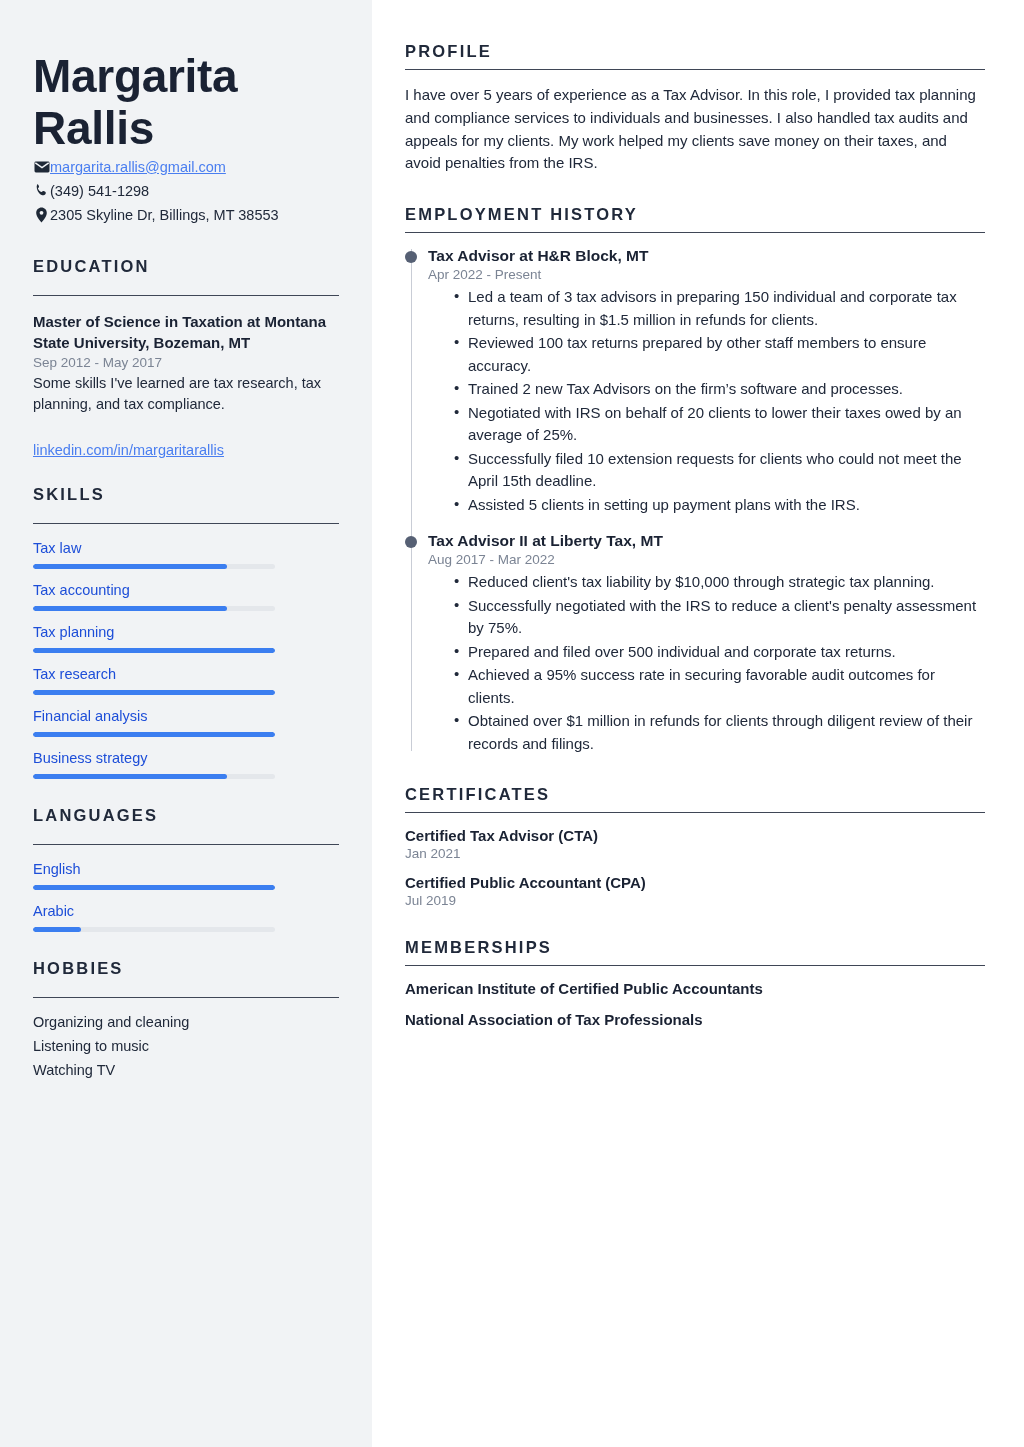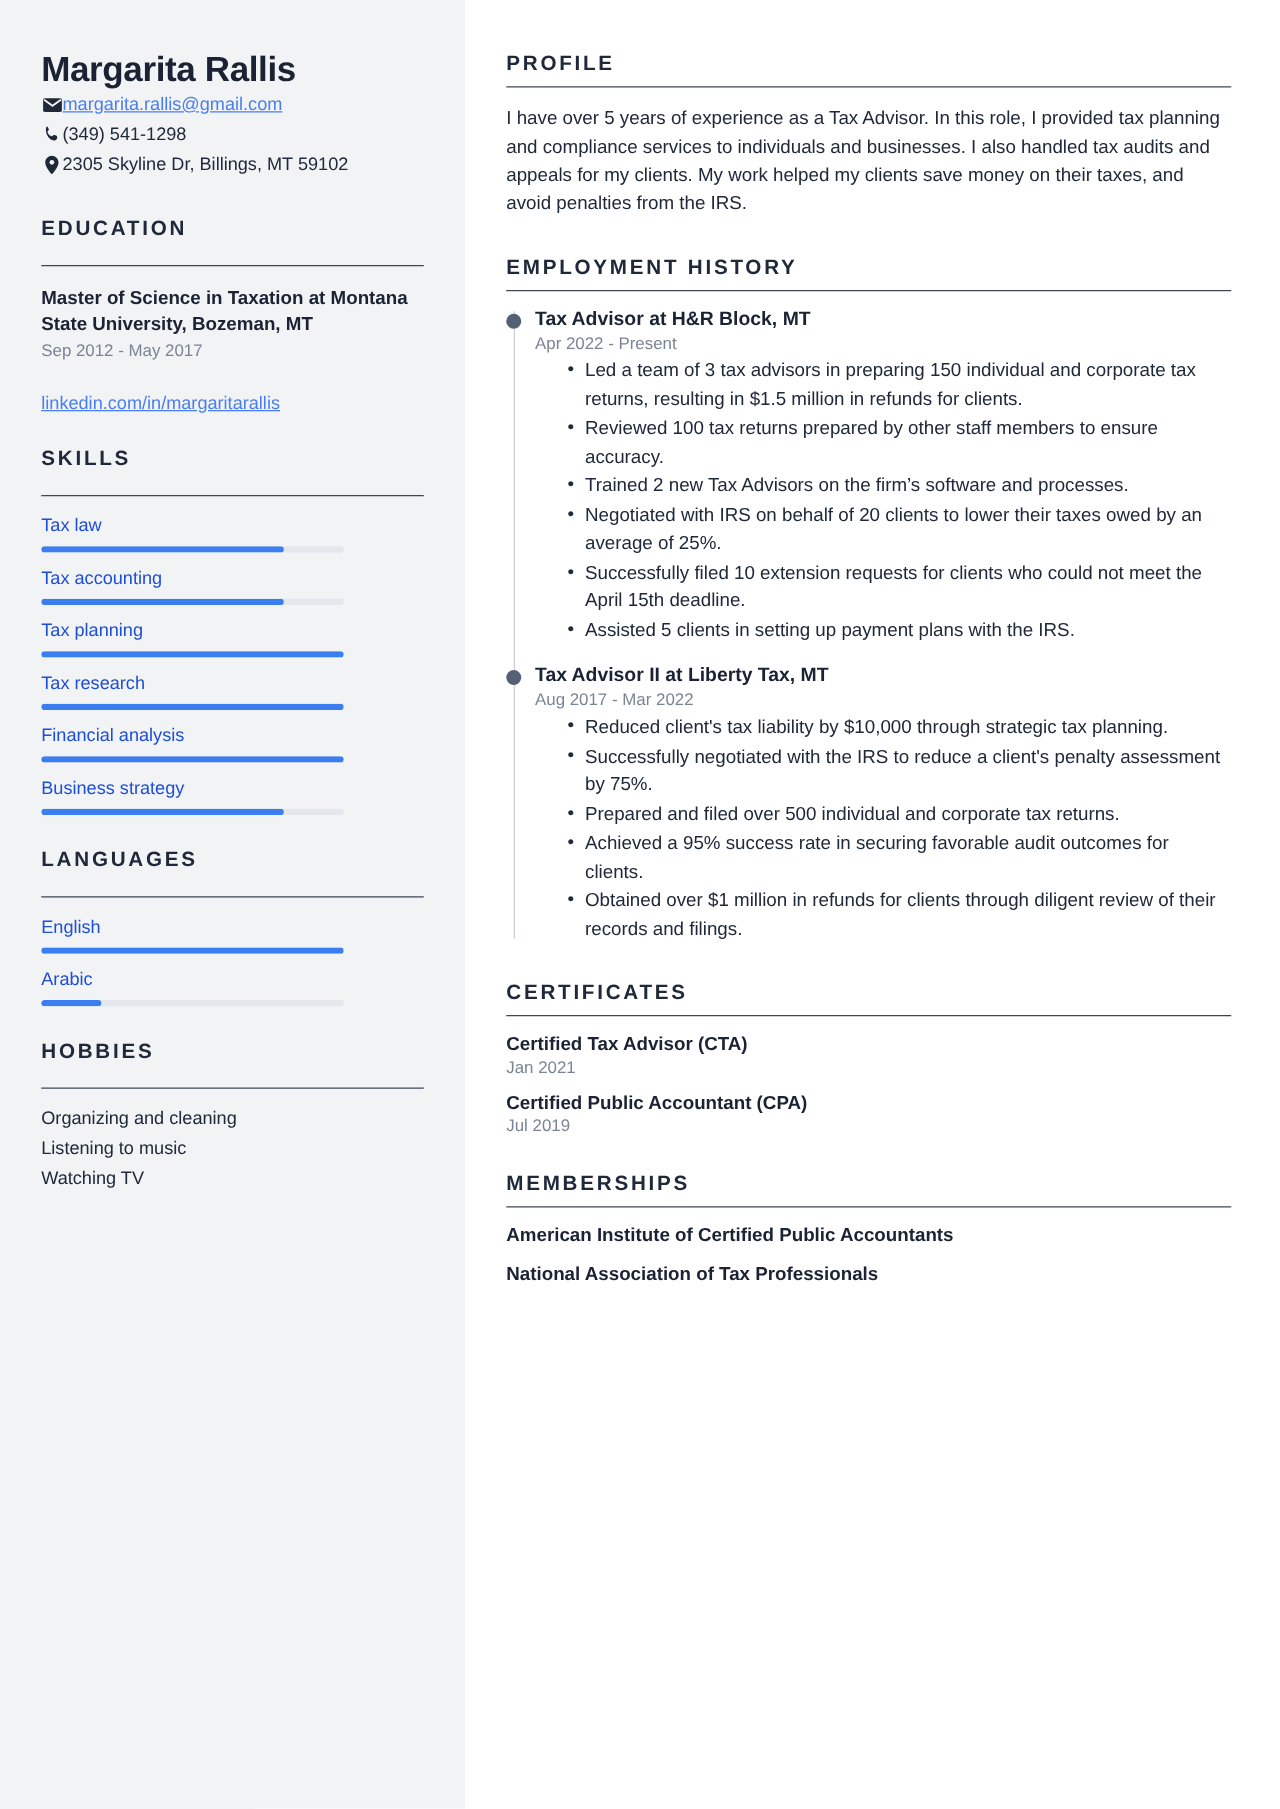--- a/index.html
+++ b/index.html
@@ -15,26 +15,26 @@
   .page { display: flex; width: 1024px; height: 1447px; }
 
   
   .sidebar {
     width: 372px;
     background: #f1f3f5;
     padding: 40px 33px 0 33px;
     flex: 0 0 372px;
   }
   .name {
-    font-size: 28px;
+    font-size: 46px;
     font-weight: bold;
     letter-spacing: -0.3px;
     color: #1a2233;
     line-height: 1.12;
-    margin: 0 0 4px 0;
+    margin: 11px 0 4px 0;
   }
   .job-title {
     font-size: 18px;
     color: #4b5563;
     margin: 0 0 28px 0;
     font-weight: normal;
   }
   .contact-list { margin-bottom: 34px; }
   .contact-row {
     display: flex;
@@ -242,29 +242,30 @@
         </span>
         <span>(349) 541-1298</span>
       </div>
       <div class="contact-row">
         <span class="contact-icon">
           <svg width="13" height="16" viewBox="0 0 13 16">
               <path d="M6.5 0.6C3.6 0.6 1.2 3 1.2 5.9c0 3.9 5.3 9.5 5.3 9.5s5.3-5.6 5.3-9.5c0-2.9-2.4-5.3-5.3-5.3z" fill="#1f2937"></path>
               <circle cx="6.5" cy="5.8" r="1.9" fill="#f1f3f5"></circle>
             </svg>
         </span>
-        <span>2305 Skyline Dr, Billings, MT 59102</span>
+        <span>2305 Skyline Dr, Billings, MT 38553</span>
       </div>
     </div>
 
     <section class="side-section">
       <h2 class="side-heading">EDUCATION</h2>
       <div>
         <div class="edu-degree">Master of Science in Taxation at Montana State University, Bozeman, MT</div>
         <div class="edu-date">Sep 2012 - May 2017</div>
+        <p class="edu-desc">Some skills I've learned are tax research, tax planning, and tax compliance.</p>
       </div>
     </section>
 
     <section class="side-section">
       <div class="links-item">
         <a href="#">linkedin.com/in/margaritarallis</a>
       </div>
     </section>
 
     <section class="side-section">

